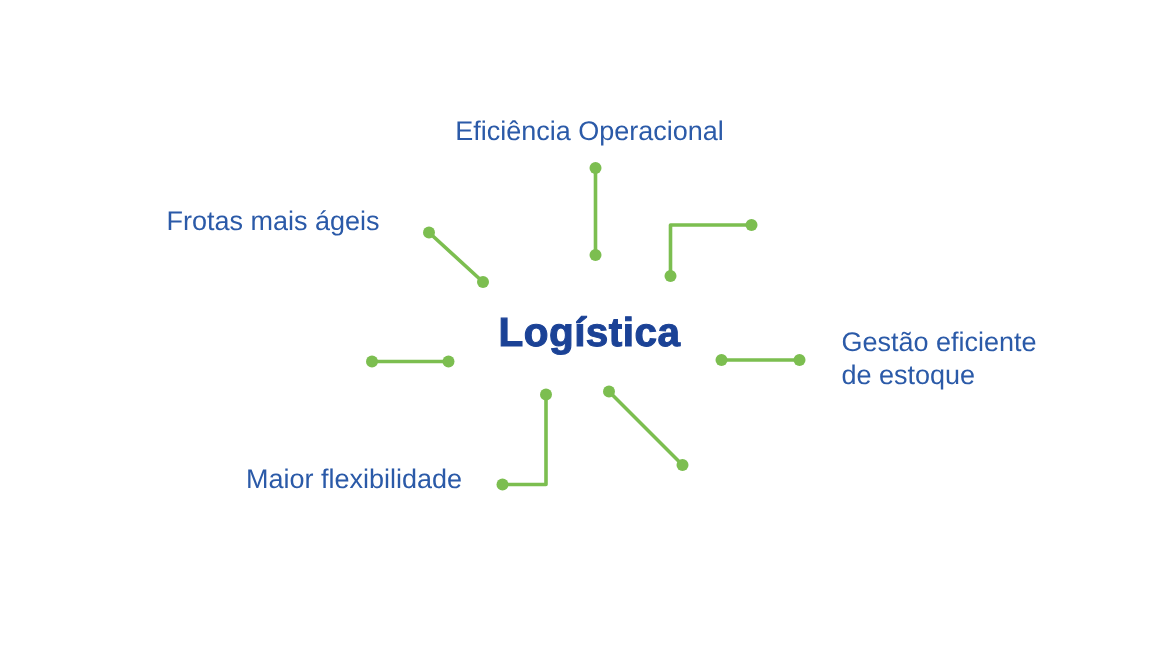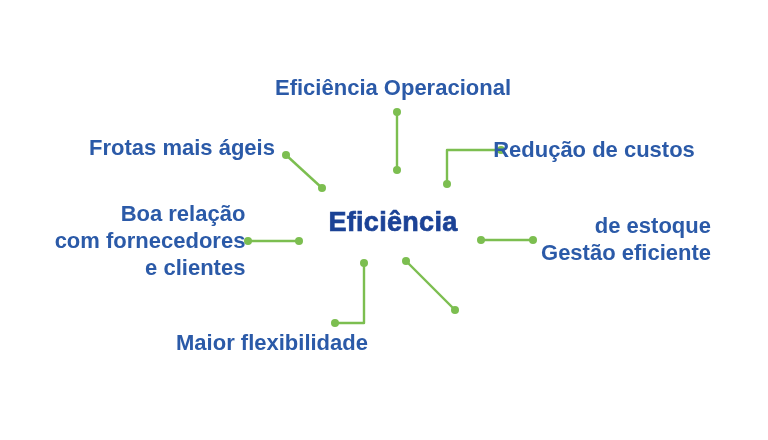--- a/index.html
+++ b/index.html
@@ -30,45 +30,45 @@
     stroke-linecap: round;
     stroke-linejoin: round;
   }
   .connectors circle {
     fill: var(--line-green, #7cbe50);
   }
   .node {
     position: absolute;
     transform: translate(-50%, -50%);
     color: var(--label-blue, #2b5aa8);
-    font-size: 22px;
-    font-weight: 700;
+    font-size: 18px;
+    font-weight: 400;
     line-height: 1.22;
-    text-align: right;
+    text-align: left;
     white-space: nowrap;
   }
   .title {
     position: absolute;
     transform: translate(-50%, -50%);
     color: var(--title-blue, #1b4296);
     font-size: 27px;
     font-weight: 800;
     line-height: 1.12;
     text-align: center;
     white-space: nowrap;
     letter-spacing: 0.3px;
     -webkit-text-stroke: 0.7px currentColor;
   }
   
   .pos-title            { left: 393px; top: 222px; }
   .pos-eficiencia       { left: 393px; top: 88px;  }
   .pos-reducao-custos   { left: 594px; top: 150px; }
   .pos-gestao           { left: 626px; top: 240px; }
   .pos-reducao-riscos   { left: 551px; top: 325px; }
-  .pos-maior-flex       { left: 236px; top: 343px; margin-left: 36px; }
+  .pos-maior-flex       { left: 236px; top: 320px; }
   .pos-boa-relacao      { left: 150px; top: 241px; }
   .pos-frotas           { left: 182px; top: 148px; }
 </style>
 </head>
 <body>
 
 <div class="canvas">
 
   <svg class="connectors" width="768" height="440" viewBox="0 0 768 440" aria-hidden="true">
 
@@ -109,44 +109,36 @@
     </g>
 
     <g>
       <line x1="286" y1="155" x2="322" y2="188"></line>
       <circle cx="286" cy="155" r="4"></circle>
       <circle cx="322" cy="188" r="4"></circle>
     </g>
   </svg>
 
   <div class="title pos-title">
-    <div>Eficiência</div>
+    <div>Logística</div>
   </div>
 
   <div class="node pos-eficiencia">
     <div>Eficiência Operacional</div>
   </div>
 
-  <div class="node pos-reducao-custos">
-    <div>Redução de custos</div>
-  </div>
 
   <div class="node pos-gestao">
+    <div>Gestão eficiente</div>
     <div>de estoque</div>
-    <div>Gestão eficiente</div>
   </div>
 
 
   <div class="node pos-maior-flex">
     <div>Maior flexibilidade</div>
   </div>
 
-  <div class="node pos-boa-relacao">
-    <div>Boa relação</div>
-    <div>com fornecedores</div>
-    <div>e clientes</div>
-  </div>
 
   <div class="node pos-frotas">
     <div>Frotas mais ágeis</div>
   </div>
 
 </div>
 
 </body></html>

